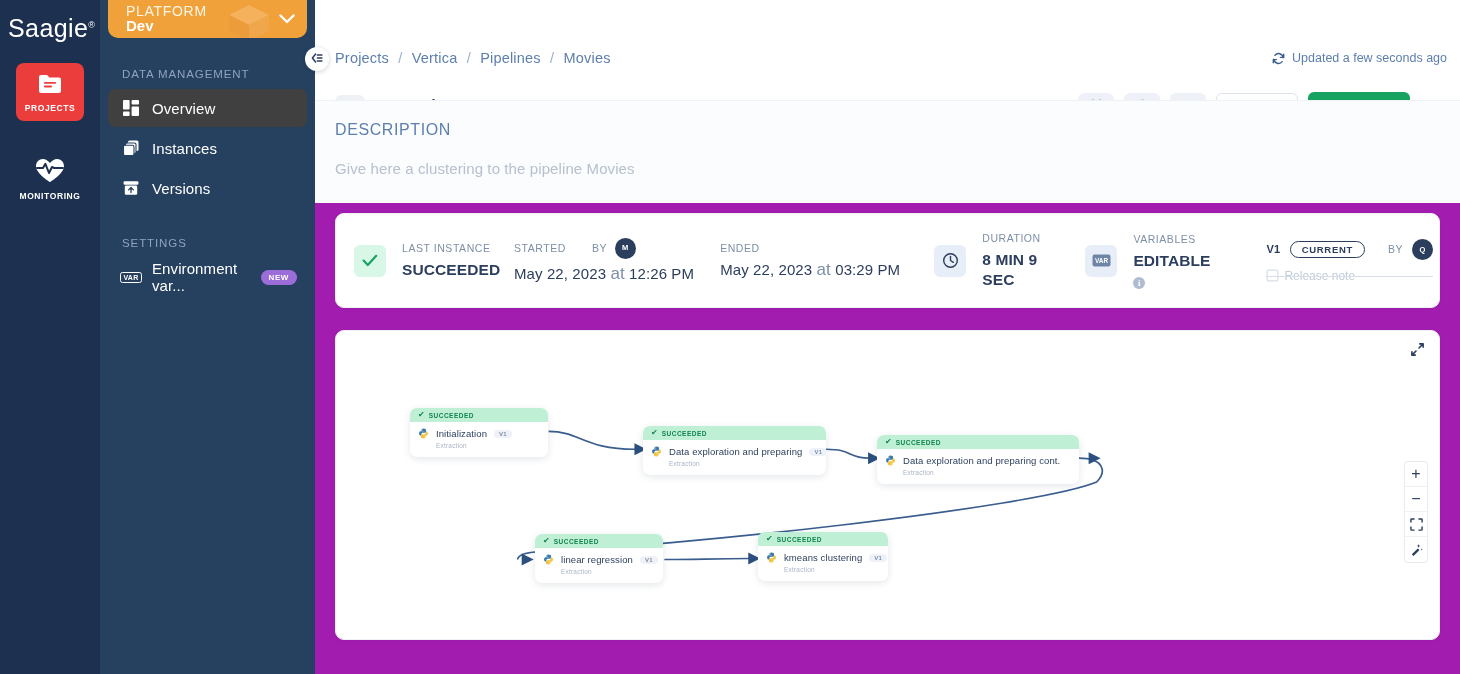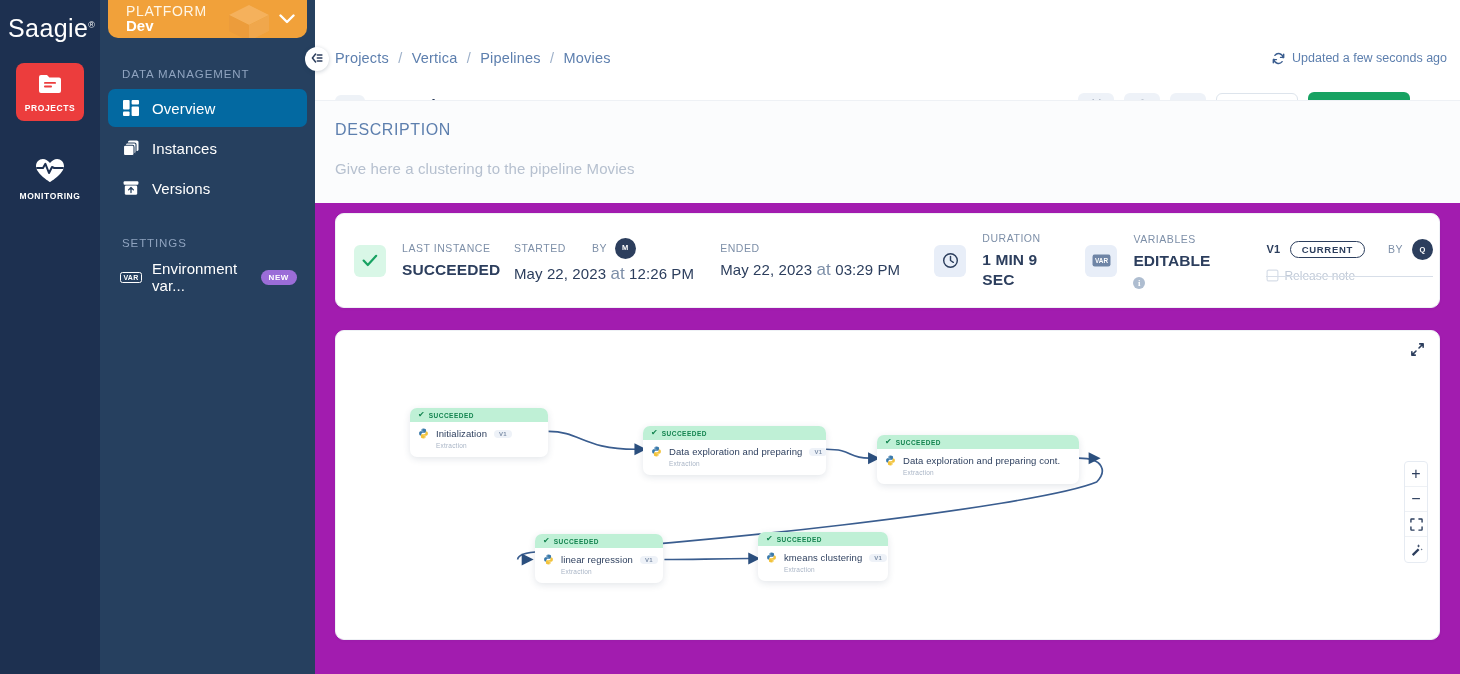--- a/index.html
+++ b/index.html
@@ -77,21 +77,21 @@
   .nav-section {
     color: #8fa3bf; font-size: 11.5px; letter-spacing: .9px;
     text-transform: uppercase; padding: 0 0 0 22px;
     margin: 30px 0 9px 0;
   }
   .nav-item {
     display: flex; align-items: center; gap: 12px;
     height: 38px; margin: 0 8px 2px 8px; padding: 0 10px 0 14px;
     border-radius: 7px; cursor: pointer; color: #ffffff;
   }
-  .nav-item.active { background: #0369a1; }
+  .nav-item.active { background: #404040; }
   .nav-item .nlabel { font-size: 15px; font-weight: 400; letter-spacing: .1px; }
   .nav-item .nicon { line-height: 0; display: flex; width: 18px; justify-content: center; }
   .badge-new {
     background: #9b6dd8; color: #fff; font-size: 8px; font-weight: 700;
     letter-spacing: .6px; border-radius: 9px; padding: 3px 8px; margin-left: auto;
   }
   .var-glyph {
     display: inline-block; border: 1.4px solid #ffffff; border-radius: 2.5px;
     font-size: 7px; font-weight: 700; letter-spacing: .3px;
     padding: 1px 2px; line-height: 7px; color: #ffffff;
@@ -524,21 +524,21 @@
         <span style="line-height:0">
           <svg width="17" height="17" viewBox="0 0 18 18">
               <circle cx="9" cy="9" r="7.2" fill="none" stroke="#2c3e5d" stroke-width="1.5"></circle>
               <path d="M9 4.6V9l3 1.9" stroke="#2c3e5d" stroke-width="1.5" fill="none" stroke-linecap="round" stroke-linejoin="round"></path>
             </svg>
         </span>
       </div>
 
       <div class="field" style="width:90px">
         <div class="f-label">DURATION</div>
-        <div class="f-value">1 MIN 9 SEC</div>
+        <div class="f-value">8 MIN 9 SEC</div>
       </div>
 
       <div class="sq-icon blue" style="margin-left:14px">
         <span style="line-height:0">
           <svg width="19" height="13" viewBox="0 0 22 15">
               <rect x="0.6" y="0.6" width="20.8" height="13.8" rx="2.6" fill="#6f85a6"></rect>
               <text x="11" y="10.6" font-size="7.4" font-weight="bold" fill="#ffffff" text-anchor="middle" font-family="Liberation Sans, sans-serif">VAR</text>
             </svg>
         </span>
       </div>

